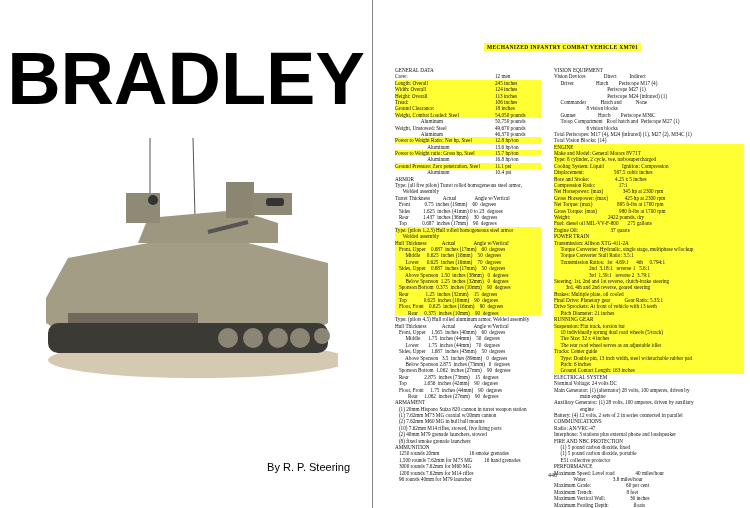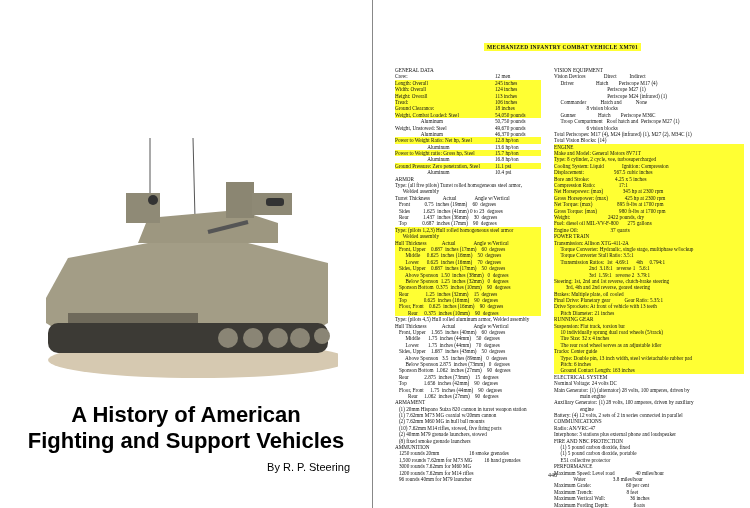--- a/index.html
+++ b/index.html
@@ -17,20 +17,21 @@
   .hl{background:#ffff33;}
   .c1{left:395px;top:67px;width:146px;}
   .c2{left:554px;top:67px;width:190px;}
   .pageno{position:absolute;left:548px;top:472px;font-size:6px;}
   .ln span{position:absolute;top:0;}
 </style>
 </head>
 <body>
 
 <div class="left">
+  <div class="title">BRADLEY</div>
 
   <svg class="photo" viewBox="0 0 300 248">
     <ellipse cx="160" cy="222" rx="150" ry="18" fill="#d6c9b1"></ellipse>
     <line x1="112" y1="0" x2="112" y2="60" stroke="#555" stroke-width="1"></line>
     <line x1="155" y1="0" x2="157" y2="80" stroke="#555" stroke-width="1"></line>
     <polygon points="8,160 30,120 110,105 210,105 290,125 290,185 255,205 40,205 8,185" fill="#a39d86"></polygon>
     <polygon points="100,105 110,80 200,72 240,85 240,105" fill="#9d9780"></polygon>
     <rect x="88" y="55" width="34" height="30" fill="#8f8a76"></rect>
     <circle cx="115" cy="62" r="5" fill="#333"></circle>
     <rect x="188" y="44" width="28" height="36" fill="#8b8672"></rect>
@@ -41,24 +42,20 @@
     <rect x="10" y="185" width="280" height="30" rx="10" fill="#3c3a35"></rect>
     <g fill="#8a8575">
       <circle cx="190" cy="200" r="10"></circle>
         <circle cx="215" cy="200" r="10"></circle>
       <circle cx="240" cy="200" r="10"></circle>
         <circle cx="262" cy="200" r="10"></circle>
       <circle cx="284" cy="198" r="8"></circle>
     </g>
   </svg>
 
-  <div class="subtitle">
-    <div>A History of American</div>
-    <div>Fighting and Support Vehicles</div>
-  </div>
   <div class="author">By R. P. Steering</div>
 </div>
 
 <div class="divider"></div>
 
 <div class="right"></div>
 <div class="doc-title">MECHANIZED INFANTRY COMBAT VEHICLE XM701</div>
 
 <div class="col c1" id="col-left">
     <div class="ln">

